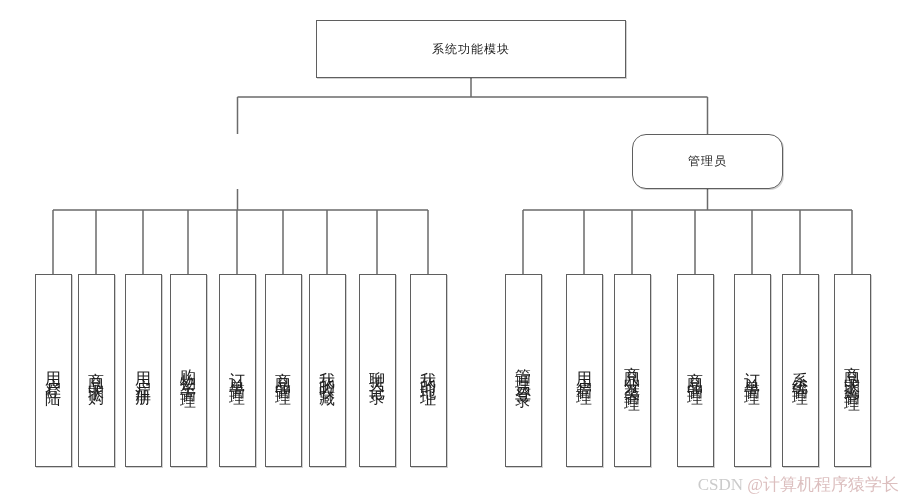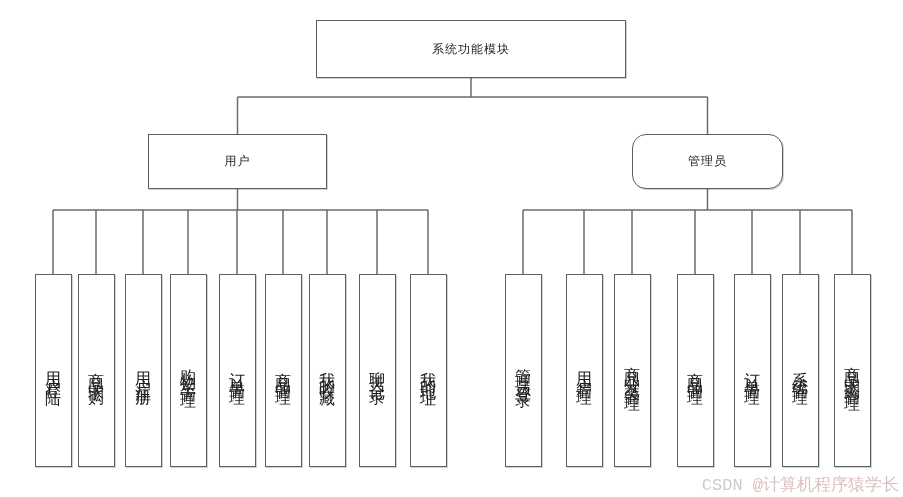--- a/index.html
+++ b/index.html
@@ -39,41 +39,38 @@
     writing-mode: vertical-rl;
     text-orientation: upright;
     font-size: 16px;
     letter-spacing: 6px;
     line-height: 1;
   }
   #watermark {
     position: absolute;
     right: 4px;
     bottom: 1px;
-    font-family: Liberation Mono, monospace;
+    font-family: Liberation Serif, serif;
     font-size: 17px;
     white-space: nowrap;
     pointer-events: none;
   }
 </style>
 </head>
 <body>
 
 <div id="canvas">
   <svg id="connectors" width="903" height="497">
       <path d="M471 78 L471 97 M237.5 97 L707.5 97 M237.5 97 L237.5 134 M707.5 97 L707.5 134 M237.5 189 L237.5 210 M53 210 L428 210 M53 210 L53 274 M96 210 L96 274 M143 210 L143 274 M188 210 L188 274 M237 210 L237 274 M283 210 L283 274 M327 210 L327 274 M377 210 L377 274 M428 210 L428 274 M707.5 189 L707.5 210 M523 210 L852 210 M523 210 L523 274 M584 210 L584 274 M632 210 L632 274 M695 210 L695 274 M752 210 L752 274 M800 210 L800 274 M852 210 L852 274" stroke="#6b6b6b" stroke-width="1.5" fill="none"></path>
     </svg>
 
   <div class="box root" id="root-box" style="left: 316px; top: 20px; width: 310px; height: 58px;">
     <span>系统功能模块</span>
   </div>
 
-  <div class="box branch" id="branch-0" style="left: 148px; top: 134px; width: 179px; height: 55px;">
-    <span>用户</span>
-  </div>
 
   <div class="box branch" id="branch-1" style="left: 632px; top: 134px; width: 151px; height: 55px; border-radius: 14px;">
     <span>管理员</span>
   </div>
 
   <div id="leaves">
       <div class="box leaf" style="left: 34.5px; top: 274px; width: 37px; height: 193px;">
         <span>用户登陆</span>
       </div>
       <div class="box leaf" style="left: 77.5px; top: 274px; width: 37px; height: 193px;">

